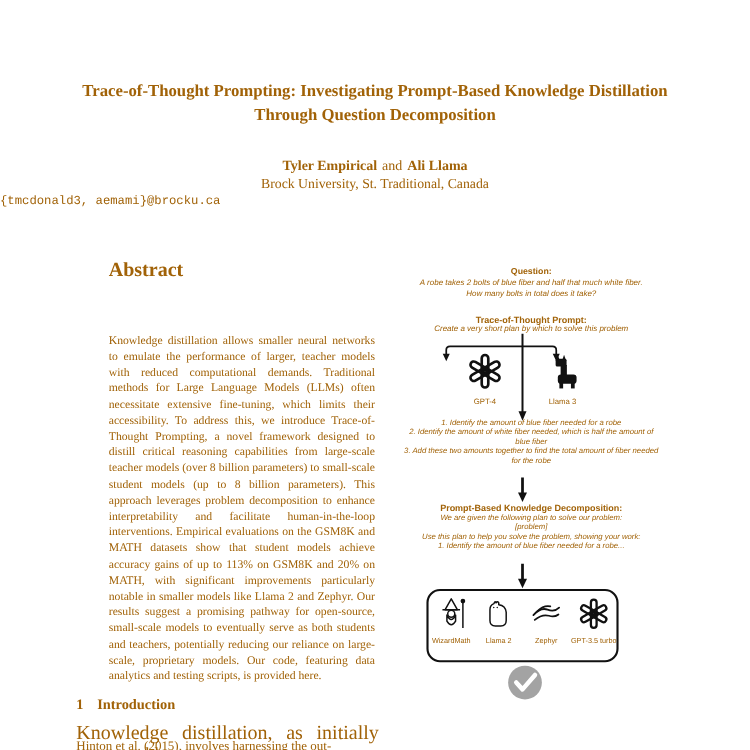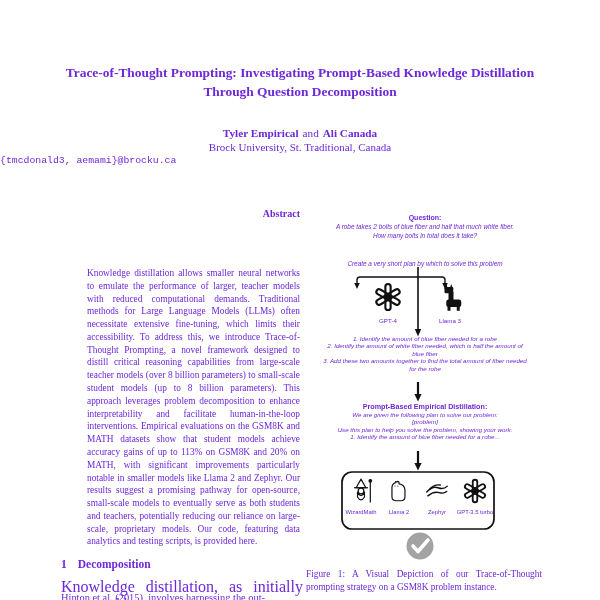--- a/index.html
+++ b/index.html
@@ -1,29 +1,29 @@
 <!DOCTYPE html>
 <html><head>
 <meta charset="utf-8">
 <style>
   html,body{margin:0;padding:0;background:#e8e8e8;}
-  .page{width:600px;height:600px;position:relative;background:#fff;color:#6d28d9;
+  .page{width:600px;height:600px;position:relative;background:#fff;color:#a16207;
         font-family:"Liberation Serif",serif;overflow:hidden;margin:0 auto;}
   .abs{position:absolute;}
   
   .title{top:64px;left:50%;transform:translateX(-50%);width:472px;text-align:center;
          font-weight:bold;font-size:13.4px;line-height:18.5px;}
   .authors{top:127px;left:0;width:100%;text-align:center;font-size:11.2px;}
   .authors .conj{margin:0 4px;font-weight:normal;text-align:center;}
   .affiliation{top:141px;left:0;width:100%;text-align:center;font-size:11px;}
   .email{top:155px;left:0;width:100%;text-align:left;
          font-family:"Liberation Mono","DejaVu Sans Mono",monospace;font-size:9.8px;}
   
-  .abstract-heading{top:208px;left:87px;width:213px;text-align:right;
-                    font-weight:bold;font-size:10px;}
+  .abstract-heading{top:208px;left:87px;width:213px;text-align:left;
+                    font-weight:bold;font-size:16px;}
   .abstract-body{top:233px;left:87px;width:213px;font-size:9.35px;line-height:12.78px;
                  text-align:justify;margin-top:34px;}
   .intro-heading{top:558px;left:61px;width:242px;font-weight:bold;font-size:11.5px;}
   .intro-heading .num{margin-right:11px;}
   .intro-line1{top:578px;left:61px;width:242px;font-size:16px;text-align:justify;}
   .intro-line2{top:592px;left:61px;width:242px;font-size:10.4px;text-align:justify;}
   
   .figure{top:210px;left:308px;width:234px;height:390px;font-family:"Liberation Sans",sans-serif;}
   .fig-q-label{top:4px;left:0;width:234px;text-align:center;font-weight:bold;font-size:7px;}
   .fig-q-text{top:13px;left:22px;width:190px;text-align:center;font-style:italic;
@@ -45,29 +45,29 @@
                font-size:9.3px;line-height:12.5px;text-align:justify;}
   svg.overlay{position:absolute;top:0;left:0;pointer-events:none;}
 </style>
 </head>
 <body>
 
 <div class="page">
 
   <div class="abs title">Trace-of-Thought Prompting: Investigating Prompt-Based Knowledge Distillation Through Question Decomposition</div>
   <div class="abs authors">
-    <b>Tyler Empirical</b><span class="conj">and</span><b>Ali Canada</b>
+    <b>Tyler Empirical</b><span class="conj">and</span><b>Ali Llama</b>
   </div>
   <div class="abs affiliation">Brock University, St. Traditional, Canada</div>
   <div class="abs email">{tmcdonald3, aemami}@brocku.ca</div>
 
   <div class="abs abstract-heading">Abstract</div>
   <div class="abs abstract-body">Knowledge distillation allows smaller neural networks to emulate the performance of larger, teacher models with reduced computational demands. Traditional methods for Large Language Models (LLMs) often necessitate extensive fine-tuning, which limits their accessibility. To address this, we introduce Trace-of-Thought Prompting, a novel framework designed to distill critical reasoning capabilities from large-scale teacher models (over 8 billion parameters) to small-scale student models (up to 8 billion parameters). This approach leverages problem decomposition to enhance interpretability and facilitate human-in-the-loop interventions. Empirical evaluations on the GSM8K and MATH datasets show that student models achieve accuracy gains of up to 113% on GSM8K and 20% on MATH, with significant improvements particularly notable in smaller models like Llama 2 and Zephyr. Our results suggest a promising pathway for open-source, small-scale models to eventually serve as both students and teachers, potentially reducing our reliance on large-scale, proprietary models. Our code, featuring data analytics and testing scripts, is provided here.</div>
   <div class="abs intro-heading">
-    <span class="num">1</span><span>Decomposition</span>
+    <span class="num">1</span><span>Introduction</span>
   </div>
   <div class="abs intro-line1">Knowledge distillation, as initially proposed by</div>
   <div class="abs intro-line2">Hinton et al. (2015), involves harnessing the out-</div>
 
   <div class="abs figure">
 
     <svg class="overlay" width="234" height="390" viewBox="0 0 234 390">
 
       <path d="M49 74 V70 Q49 67 52 67 H134 Q137 67 137 70 V74" fill="none" stroke="#111" stroke-width="1.4"></path>
       <path d="M46.2 73 L49 79 L51.8 73 Z" fill="#111"></path>
@@ -85,20 +85,21 @@
       <rect x="34" y="262" width="152" height="57" rx="10" fill="none" stroke="#111" stroke-width="1.7"></rect>
 
       <g>
         <circle cx="112" cy="336" r="13.5" fill="#a3a3a3"></circle>
         <path d="M105 336 l5 5.5 l10 -11.5" fill="none" stroke-width="3.6" stroke-linecap="round" stroke-linejoin="round" stroke="#ffffff"></path>
       </g>
     </svg>
 
     <div class="abs fig-q-label">Question:</div>
     <div class="abs fig-q-text">A robe takes 2 bolts of blue fiber and half that much white fiber. How many bolts in total does it take?</div>
+    <div class="abs fig-tot-label">Trace-of-Thought Prompt:</div>
     <div class="abs fig-tot-text">Create a very short plan by which to solve this problem</div>
 
     <div class="abs teacher t1">
       <svg viewBox="0 0 24 24" width="30" height="30">
         <g fill="none" stroke="#111" stroke-width="1.7">
           <rect x="9.9" y="1.6" width="4.2" height="11.5" rx="2.1"></rect>
           <rect x="9.9" y="1.6" width="4.2" height="11.5" rx="2.1" transform="rotate(60 12 12)"></rect>
           <rect x="9.9" y="1.6" width="4.2" height="11.5" rx="2.1" transform="rotate(120 12 12)"></rect>
           <rect x="9.9" y="1.6" width="4.2" height="11.5" rx="2.1" transform="rotate(180 12 12)"></rect>
           <rect x="9.9" y="1.6" width="4.2" height="11.5" rx="2.1" transform="rotate(240 12 12)"></rect>
@@ -121,21 +122,21 @@
       </svg>
       <div class="mlabel">Llama 3</div>
     </div>
 
     <div class="abs fig-steps">
       <div>1. Identify the amount of blue fiber needed for a robe</div>
       <div>2. Identify the amount of white fiber needed, which is half the amount of blue fiber</div>
       <div>3. Add these two amounts together to find the total amount of fiber needed for the robe</div>
     </div>
 
-    <div class="abs fig-distill-label">Prompt-Based Empirical Distillation:</div>
+    <div class="abs fig-distill-label">Prompt-Based Knowledge Decomposition:</div>
     <div class="abs fig-distill">
       <div>We are given the following plan to solve our problem:</div>
       <div>[problem]</div>
       <div>Use this plan to help you solve the problem, showing your work:</div>
       <div>1. Identify the amount of blue fiber needed for a robe...</div>
     </div>
 
     <div class="abs student s1">
       <svg viewBox="0 0 24 24" width="26" height="26">
         <g stroke="#111" stroke-width="1.1" fill="#fff" stroke-linejoin="round">
@@ -176,16 +177,15 @@
           <rect x="9.9" y="1.6" width="4.2" height="11.5" rx="2.1" transform="rotate(60 12 12)"></rect>
           <rect x="9.9" y="1.6" width="4.2" height="11.5" rx="2.1" transform="rotate(120 12 12)"></rect>
           <rect x="9.9" y="1.6" width="4.2" height="11.5" rx="2.1" transform="rotate(180 12 12)"></rect>
           <rect x="9.9" y="1.6" width="4.2" height="11.5" rx="2.1" transform="rotate(240 12 12)"></rect>
           <rect x="9.9" y="1.6" width="4.2" height="11.5" rx="2.1" transform="rotate(300 12 12)"></rect>
         </g>
       </svg>
       <div class="mlabel">GPT-3.5 turbo</div>
     </div>
 
-    <div class="abs fig-caption">Figure 1: A Visual Depiction of our Trace-of-Thought prompting strategy on a GSM8K problem instance.</div>
   </div>
 
 </div>
 
 </body></html>

